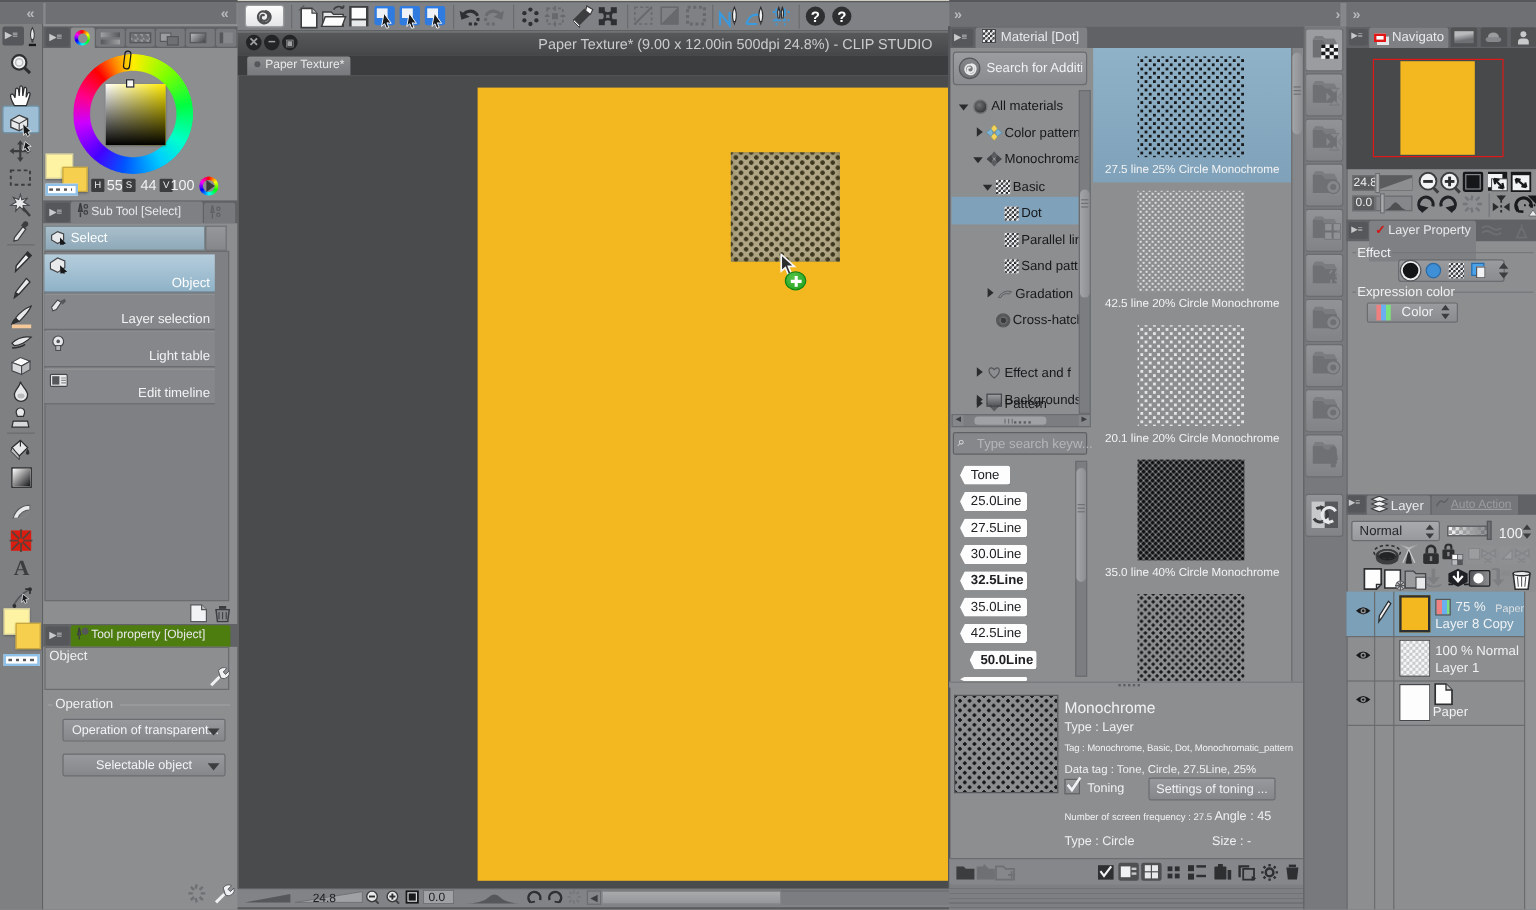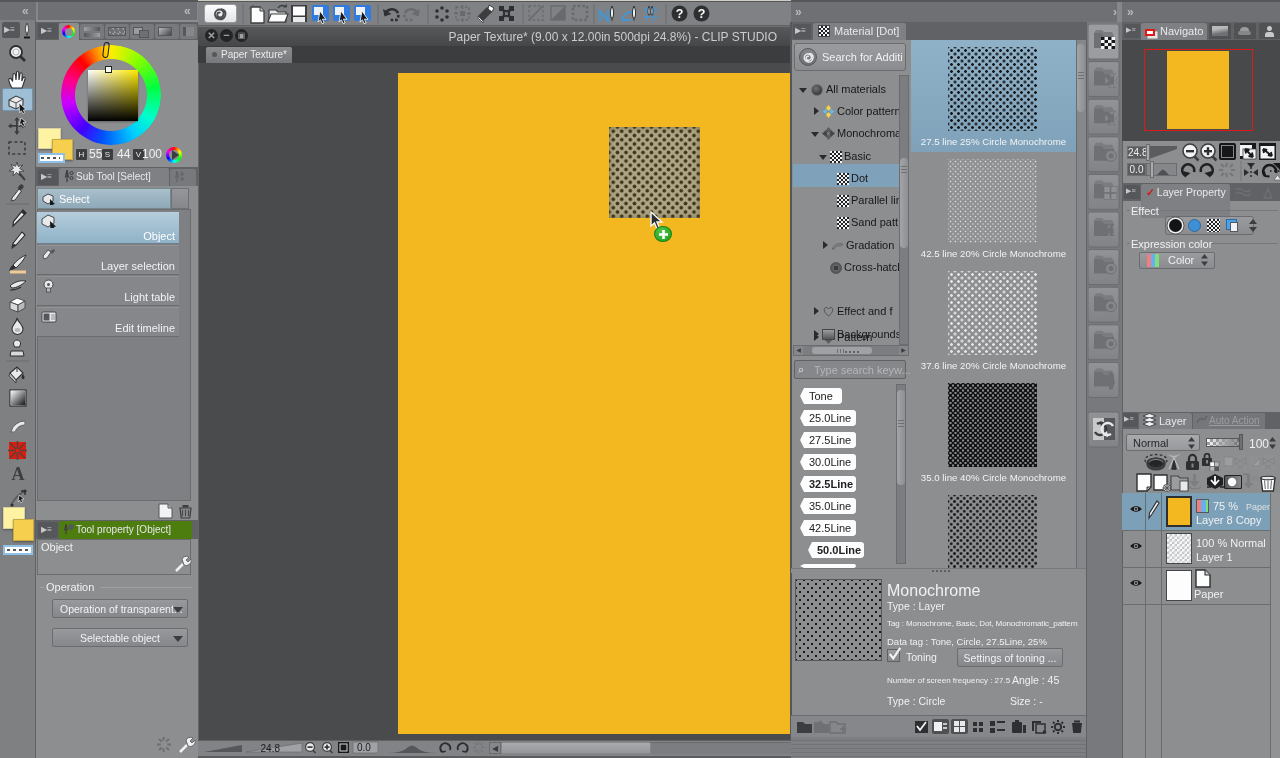--- a/index.html
+++ b/index.html
@@ -595,37 +595,37 @@
   <div class="abs" style="left:897px;top:390px;width:8px;height:95px;background:linear-gradient(90deg,#a2a4a7,#8d8f92);border-radius:4px;"></div>
   <div class="abs" style="left:898px;top:420px;width:6px;height:1px;background:#6e7073;box-shadow:0 3px 0 #6e7073,0 6px 0 #6e7073;"></div>
 
   <div id="thumbcol">
     <div class="abs" style="left:911px;top:40px;width:165px;height:112px;background:linear-gradient(#8fb2c8,#7fa2ba);"></div>
     <div class="abs dots-blk" style="left:948px;top:47px;width:89px;height:84px;"></div>
     <div class="mat-item-label" style="left:911px;top:136px;width:165px;">27.5 line 25% Circle Monochrome</div>
     <div class="abs dots-wht" style="left:948px;top:159px;width:89px;height:84px;"></div>
     <div class="mat-item-label" style="left:911px;top:248px;width:165px;">42.5 line 20% Circle Monochrome</div>
     <div class="abs" style="left:948px;top:271px;width:89px;height:84px;background-image:radial-gradient(circle at 3.5px 3.5px,#e4e5e6 1.25px,rgba(0,0,0,0) 1.5px),radial-gradient(circle at 3.5px 3.5px,#e4e5e6 1.25px,rgba(0,0,0,0) 1.5px);background-size:7px 7px;background-position:0 0,3.5px 3.5px;"></div>
-    <div class="mat-item-label" style="left:911px;top:360px;width:165px;">37.6 line 20% Circle Monochrome</div>
+    <div class="mat-item-label" style="left:911px;top:360px;width:165px;">20.1 line 20% Circle Monochrome</div>
     <div class="abs dots-dense" style="left:948px;top:383px;width:89px;height:84px;"></div>
     <div class="mat-item-label" style="left:911px;top:472px;width:165px;">35.0 line 40% Circle Monochrome</div>
     <div class="abs" style="left:948px;top:495px;width:89px;height:73px;background-image:radial-gradient(circle at 3.25px 3.25px,#17181a 1.2px,rgba(0,0,0,0) 1.45px),radial-gradient(circle at 3.25px 3.25px,#17181a 1.2px,rgba(0,0,0,0) 1.45px);background-size:6.5px 6.5px;background-position:0 0,3.25px 3.25px;"></div>
   </div>
 
   <div class="abs" style="left:1076px;top:40px;width:10px;height:528px;background:#85878a;border-left:1px solid #6a6c6f;"></div>
   <div class="abs" style="left:1077px;top:44px;width:8px;height:68px;background:linear-gradient(90deg,#a2a4a7,#8d8f92);border-radius:4px;"></div>
   <div class="abs" style="left:1078px;top:72px;width:6px;height:1px;background:#6e7073;box-shadow:0 3px 0 #6e7073,0 6px 0 #6e7073;"></div>
 
   <div class="abs" style="left:791px;top:568px;width:295px;height:5px;background:#8c8e90;border-top:1px solid #77797c;"></div>
   <div class="abs" style="left:932px;top:570px;width:2px;height:2px;background:#5e6063;box-shadow:4px 0 0 #5e6063,8px 0 0 #5e6063,12px 0 0 #5e6063,16px 0 0 #5e6063;"></div>
   <div class="abs" style="left:845px;top:351px;width:2px;height:2px;background:#5e6063;box-shadow:4px 0 0 #5e6063,8px 0 0 #5e6063,12px 0 0 #5e6063;"></div>
 
   <div id="matdetail">
     <div class="abs dots-sparse" style="left:795px;top:579px;width:87px;height:82px;border:1px solid #55575a;"></div>
-    <div class="abs txt-l" style="left:887px;top:582px;font-size:16px;">Monochrome</div>
+    <div class="abs txt-l" style="left:887px;top:582px;font-size:13px;">Monochrome</div>
     <div class="abs txt-l" style="left:887px;top:600px;font-size:10.5px;">Type : Layer</div>
     <div class="abs txt-l" style="left:887px;top:619px;font-size:8px;letter-spacing:-0.1px;">Tag : Monochrome, Basic, Dot, Monochromatic_pattern</div>
     <div class="abs txt-l" style="left:887px;top:636px;font-size:9.5px;">Data tag : Tone, Circle, 27.5Line, 25%</div>
     <div class="abs" style="left:887px;top:649px;width:13px;height:13px;background:linear-gradient(#9a9c9e,#85878a);border:1px solid #5f6163;"></div>
     <svg class="abs" style="left:888px;top:647px;" width="14" height="14" viewBox="0 0 16 16">
         <path d="M2 8 L6 13 L14 1" fill="none" stroke="#f2f3f4" stroke-width="2.4"></path>
       </svg>
     <div class="abs txt-l" style="left:906px;top:651px;font-size:10.5px;">Toning</div>
     <div class="abs btn3d txt-l" style="left:957px;top:648px;width:106px;height:19px;font-size:10.5px;line-height:18px;text-align:center;">Settings of toning ...</div>
     <div class="abs txt-l" style="left:887px;top:676px;font-size:8px;">Number of screen frequency : 27.5</div>

